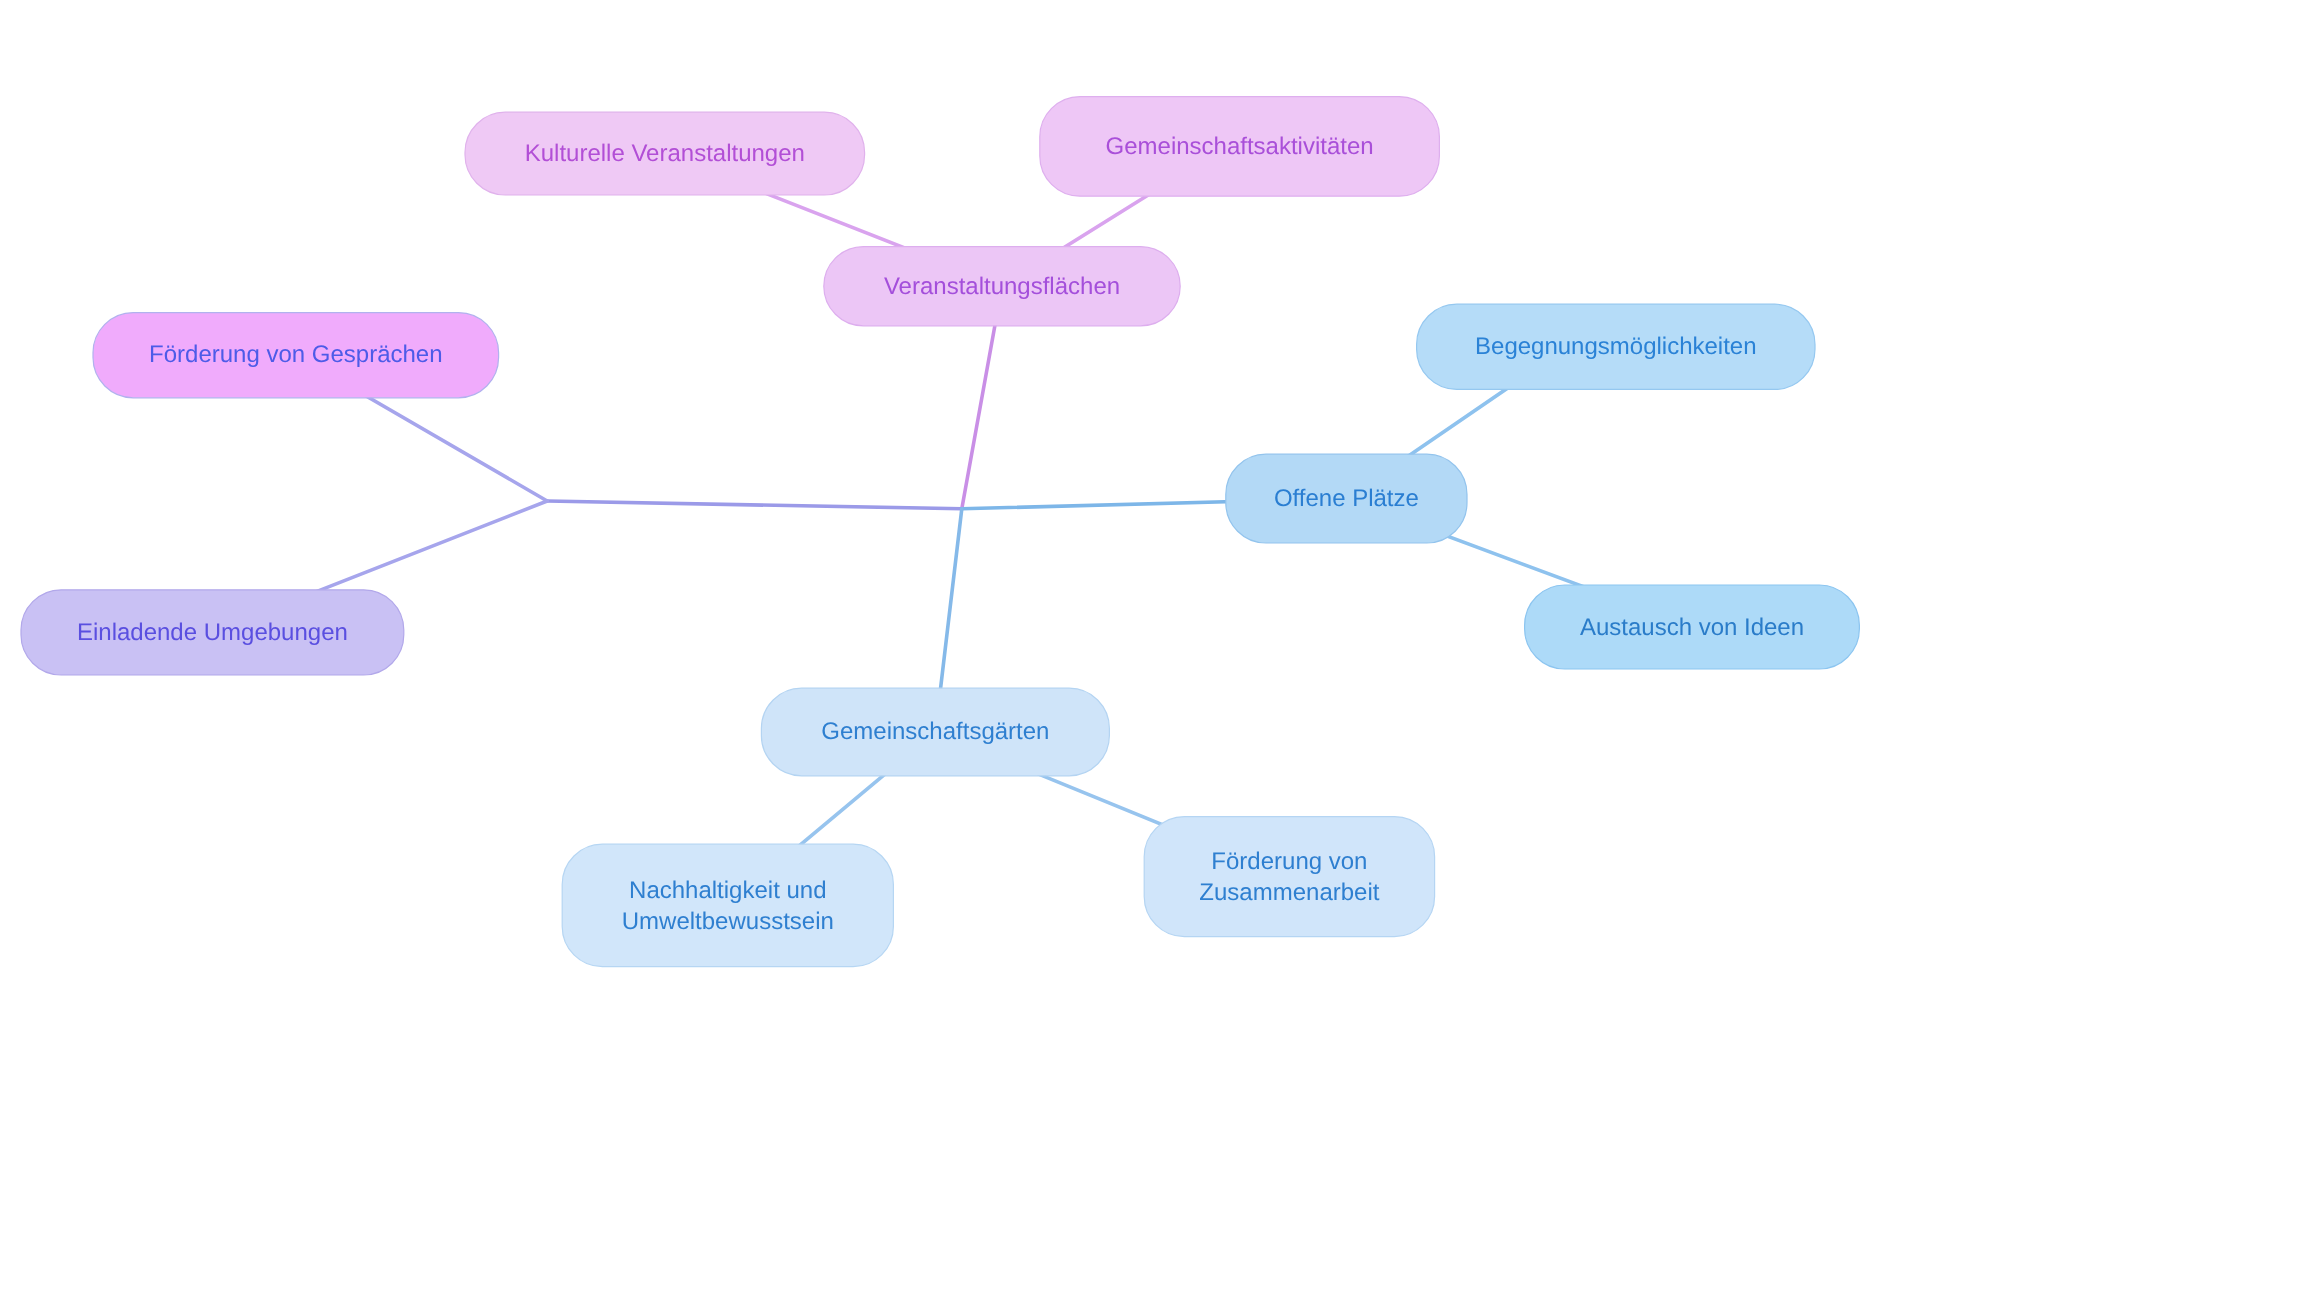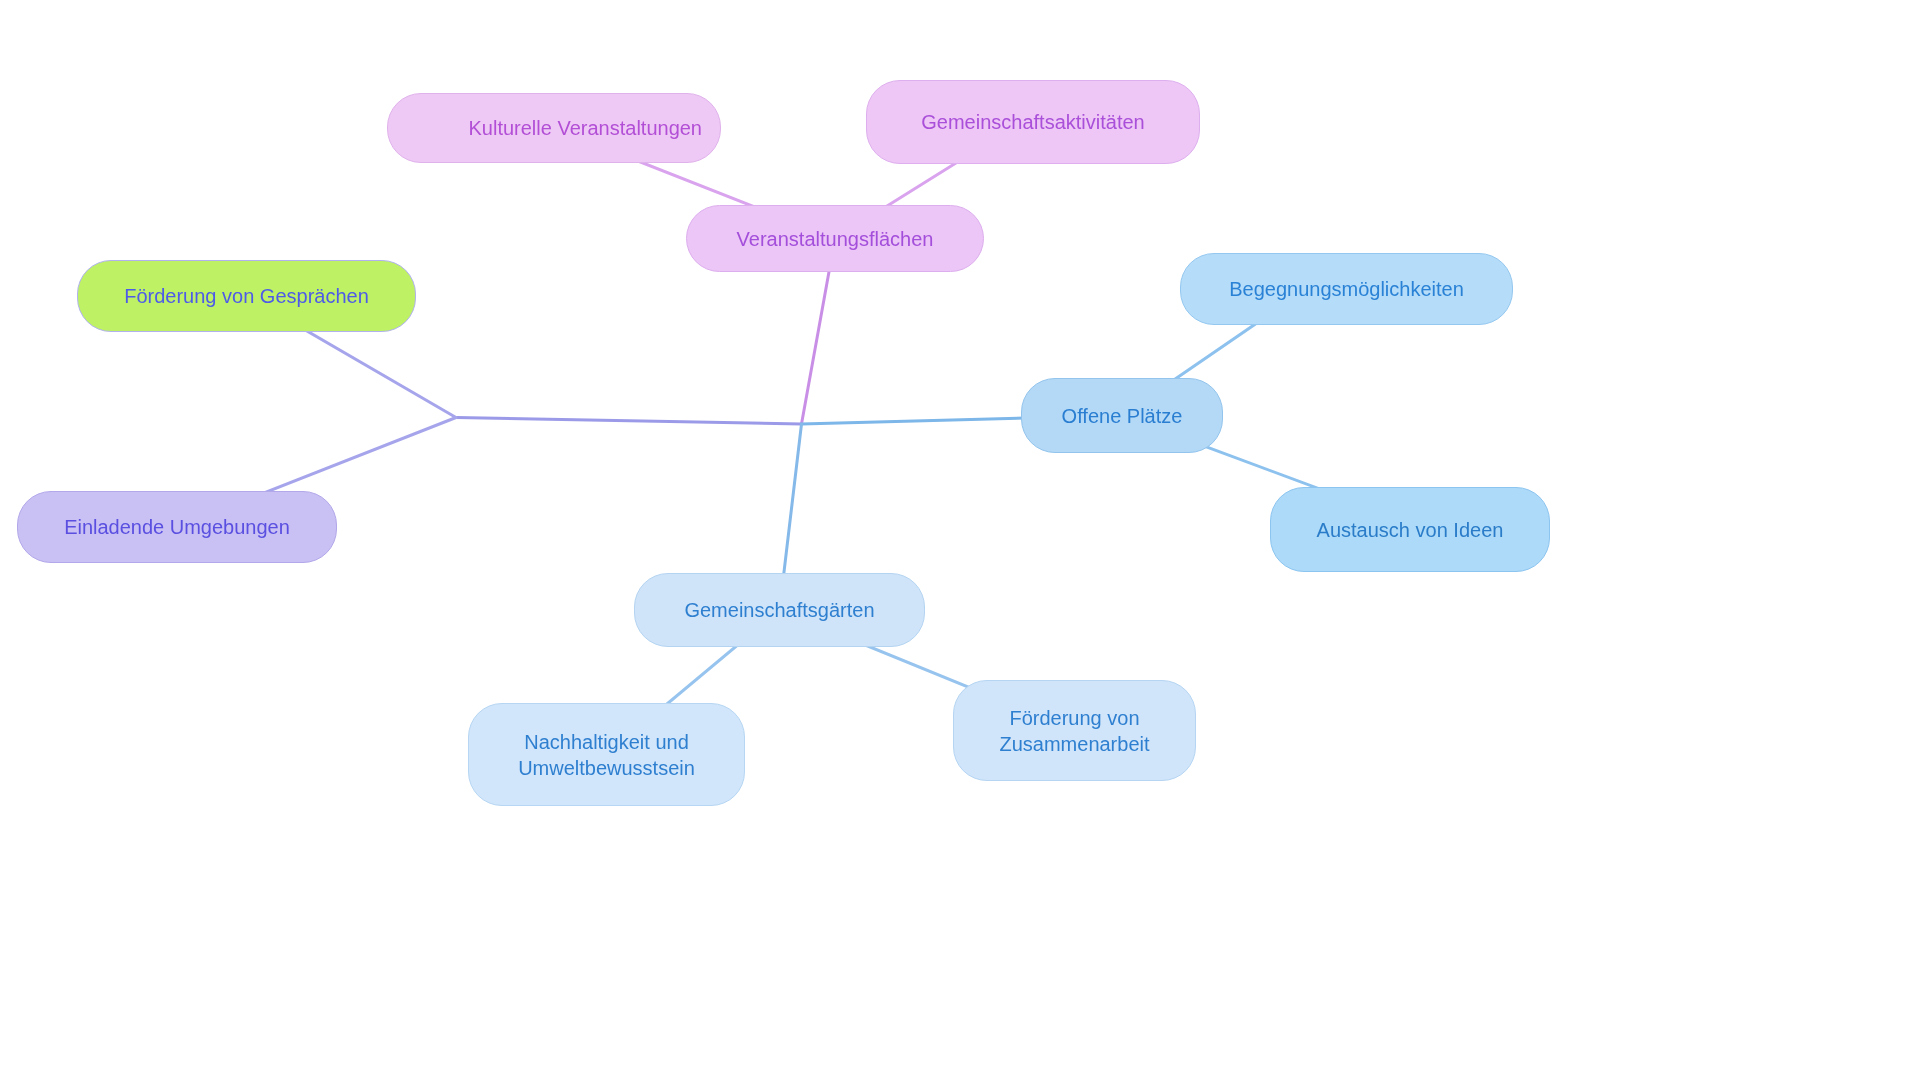--- a/index.html
+++ b/index.html
@@ -39,21 +39,21 @@
   }
   .pos-center          { left: 668px;  top: 360px; width: 267px; height: 128px; border-radius: 30px; font-size: 21px; line-height: 1.25; }
   .pos-veranstaltung   { left: 686px;  top: 205px; width: 298px; height: 67px; }
   .pos-kulturelle      { left: 387px;  top: 93px;  width: 334px; height: 70px; }
   .pos-gemaktiv        { left: 866px;  top: 80px;  width: 334px; height: 84px; }
   .pos-sitz            { left: 330px;  top: 382px; width: 252px; height: 71px; }
   .pos-gespraech       { left: 77px;   top: 260px; width: 339px; height: 72px; }
   .pos-einladend       { left: 17px;   top: 491px; width: 320px; height: 72px; }
   .pos-offene          { left: 1021px; top: 378px; width: 202px; height: 75px; }
   .pos-begegnung       { left: 1180px; top: 253px; width: 333px; height: 72px; }
-  .pos-austausch       { left: 1270px; top: 487px; width: 280px; height: 85px; }
+  .pos-austausch       { left: 1270px; top: 487px; width: 280px; height: 71px; }
   .pos-gaerten         { left: 634px;  top: 573px; width: 291px; height: 74px; }
   .pos-nachhaltigkeit  { left: 468px;  top: 703px; width: 277px; height: 103px; }
   .pos-zusammenarbeit  { left: 953px;  top: 680px; width: 243px; height: 101px; justify-content: flex-end; }
   .label { display: block; }
 </style>
 </head>
 <body>
 
 <div id="stage">
 
@@ -70,30 +70,30 @@
       <line x1="801.5" y1="424" x2="779.5" y2="610" stroke="#85b9e9" stroke-width="3" stroke-linecap="round"></line>
       <line x1="779.5" y1="610" x2="606.5" y2="754.5" stroke="#97c4ee" stroke-width="3" stroke-linecap="round"></line>
       <line x1="779.5" y1="610" x2="1074.5" y2="730.5" stroke="#97c4ee" stroke-width="3" stroke-linecap="round"></line>
     </svg>
 
 
   <div class="node pos-veranstaltung" style="background: rgb(236, 198, 246); border-color: rgb(221, 174, 238); color: rgb(164, 79, 219);">
     <span class="label">Veranstaltungsflächen</span>
   </div>
 
-  <div class="node pos-kulturelle" style="background: rgb(239, 201, 245); border-color: rgb(224, 178, 236); color: rgb(178, 79, 214); justify-content: flex-end;">
+  <div class="node pos-kulturelle" style="background: rgb(239, 201, 245); border-color: rgb(224, 178, 236); color: rgb(178, 79, 214);">
     <span class="label">Kulturelle Veranstaltungen</span>
   </div>
 
   <div class="node pos-gemaktiv" style="background: rgb(238, 199, 246); border-color: rgb(222, 175, 238); color: rgb(169, 79, 217);">
     <span class="label">Gemeinschaftsaktivitäten</span>
   </div>
 
 
-  <div class="node pos-gespraech" style="background: #bef264; border-color: rgb(177, 178, 238); color: rgb(77, 91, 232);">
+  <div class="node pos-gespraech" style="background: #f0abfc; border-color: rgb(177, 178, 238); color: rgb(77, 91, 232);">
     <span class="label">Förderung von Gesprächen</span>
   </div>
 
   <div class="node pos-offene" style="background: rgb(179, 217, 246); border-color: rgb(147, 196, 237); color: rgb(42, 126, 210);">
     <span class="label">Offene Plätze</span>
   </div>
 
   <div class="node pos-einladend" style="background: rgb(201, 193, 244); border-color: rgb(178, 168, 234); color: rgb(90, 79, 224);">
     <span class="label">Einladende Umgebungen</span>
   </div>

